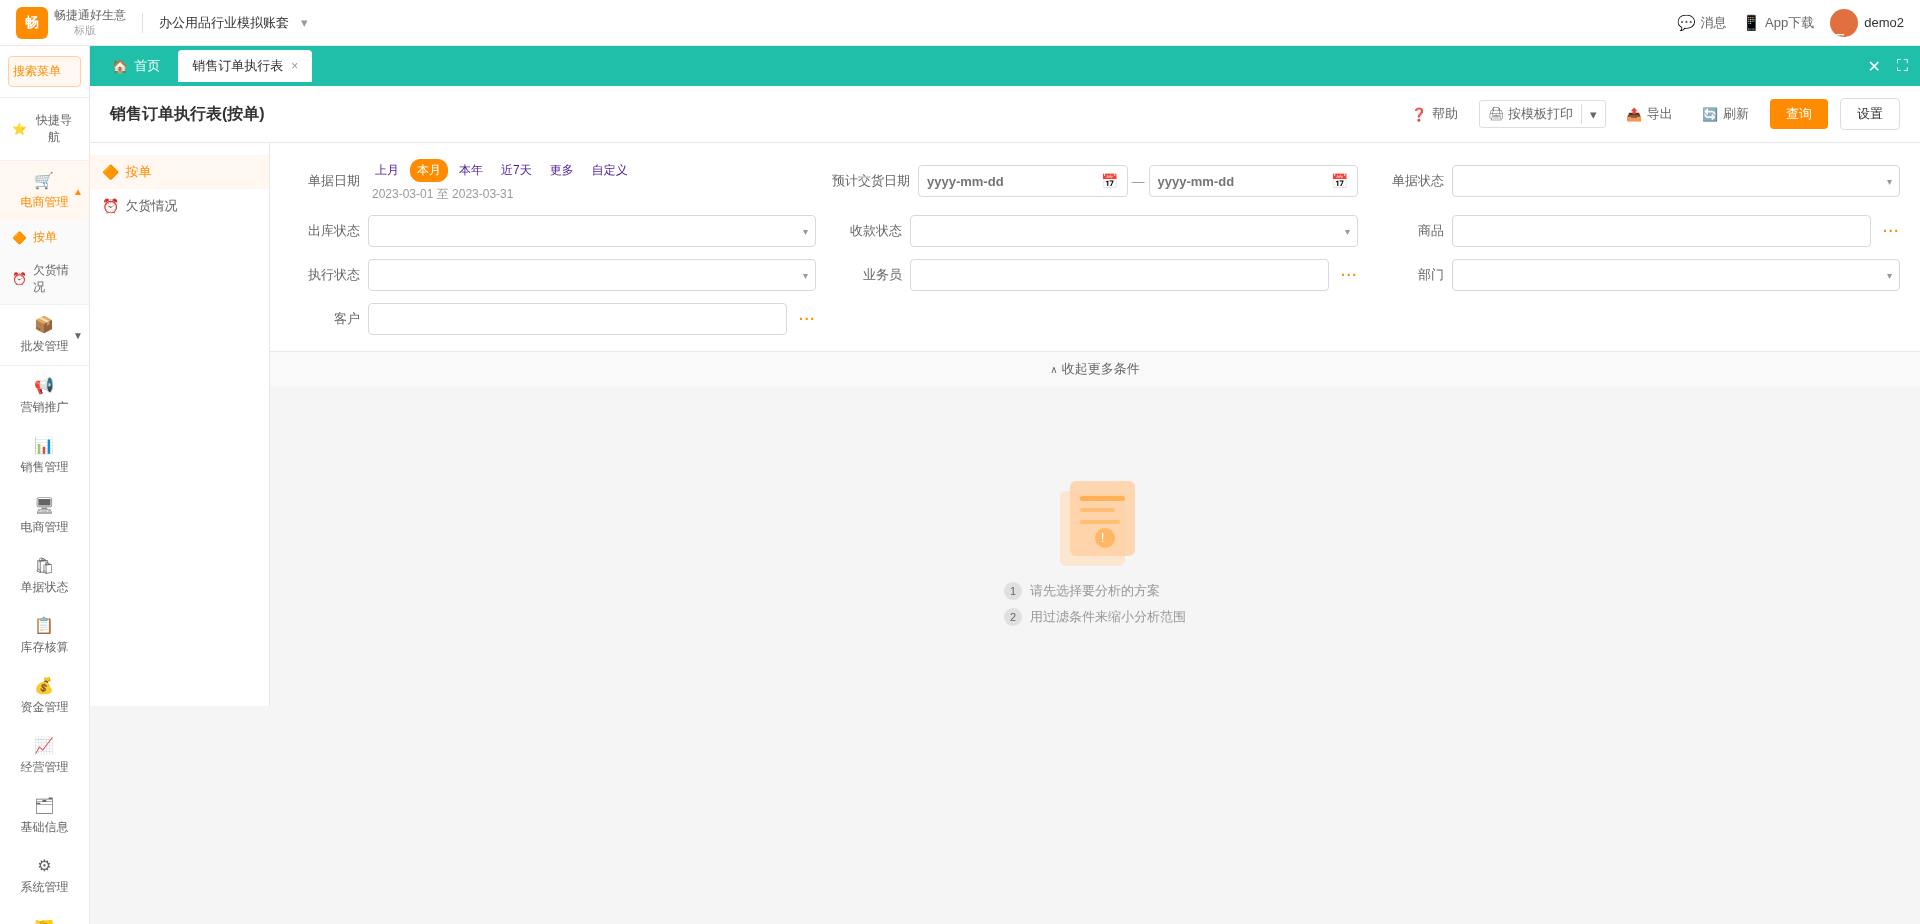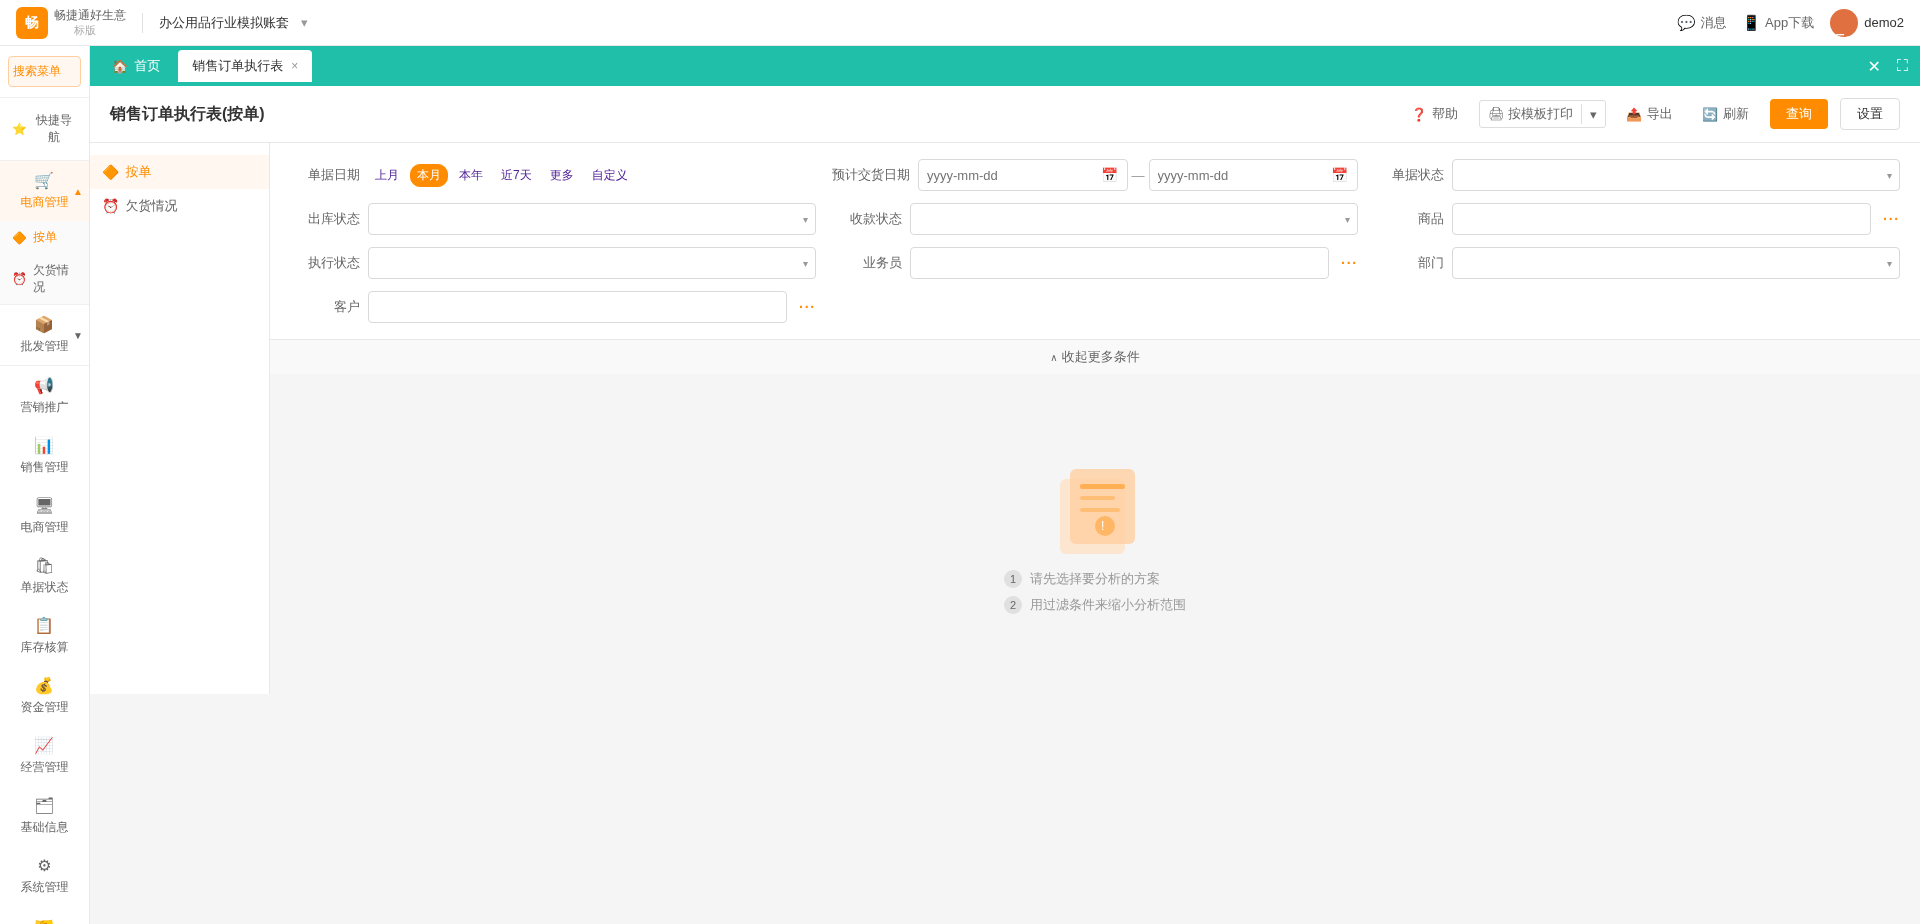--- a/index.html
+++ b/index.html
@@ -152,21 +152,21 @@
       background: #fff;
     }
     .condition-item { display: flex; align-items: center; gap: 8px; }
     .condition-label { font-size: 13px; color: #666; white-space: nowrap; min-width: 70px; text-align: right; }
     .condition-input { flex: 1; height: 32px; border: 1px solid #d9d9d9; border-radius: 4px; padding: 0 10px; font-size: 13px; color: #333; outline: none; }
     .condition-select-wrapper { flex: 1; position: relative; }
     .condition-select-wrapper select { width: 100%; height: 32px; border: 1px solid #d9d9d9; border-radius: 4px; padding: 0 30px 0 10px; font-size: 13px; color: #333; outline: none; background: #fff; appearance: none; cursor: pointer; }
     .condition-select-wrapper .arrow { position: absolute; right: 8px; top: 50%; transform: translateY(-50%); color: #999; font-size: 10px; pointer-events: none; }
     .date-range { flex: 1; display: flex; align-items: center; gap: 4px; }
     .date-input { flex: 1; height: 32px; border: 1px solid #d9d9d9; border-radius: 4px; padding: 0 8px 0 8px; font-size: 13px; color: #ccc; outline: none; display: flex; align-items: center; justify-content: space-between; }
-    .date-input input { border: none; outline: none; font-size: 13px; color: #ccc; width: 100%; }
+    .date-input input { border: none; outline: none; font-size: 13px; color: #ccc; width: 100%; font-weight: bold; }
     .date-icon { color: #ff8c00; font-size: 14px; }
     .date-separator { color: #999; }
     .more-btn { color: #ff8c00; cursor: pointer; font-size: 14px; font-weight: bold; letter-spacing: 1px; }
     .date-period { display: flex; align-items: center; gap: 4px; flex-wrap: nowrap; }
     .date-period-btn { padding: 2px 6px; font-size: 12px; color: #4c1d95; cursor: pointer; border-radius: 3px; border: 1px solid transparent; }
     .date-period-btn.active { background: #ff8c00; color: #fff; border-color: #ff8c00; border-radius: 10px; }
     .date-range-text { font-size: 12px; color: #999; margin-left: 4px; }
 
     .collapse-btn { text-align: center; padding: 8px; cursor: pointer; color: #666; font-size: 13px; display: flex; align-items: center; justify-content: center; gap: 4px; background: #f9f9f9; border-top: 1px solid #e8e8e8; }
 
@@ -365,20 +365,21 @@
               <span class="condition-label">单据日期</span>
               <div style="flex:1;display:flex;flex-direction:column;gap:4px;">
                 <div class="date-period">
                   <span class="date-period-btn">上月</span>
                   <span class="date-period-btn active">本月</span>
                   <span class="date-period-btn">本年</span>
                   <span class="date-period-btn">近7天</span>
                   <span class="date-period-btn">更多</span>
                   <span class="date-period-btn">自定义</span>
                 </div>
+                <span class="date-range-text">2023-03-01 至 2023-03-31</span>
               </div>
             </div>
 
             <div class="condition-item">
               <span class="condition-label filter-label-wide">预计交货日期</span>
               <div class="date-range">
                 <div class="date-input" style="flex:1;border:1px solid #d9d9d9;border-radius:4px;height:32px;padding:0 8px;display:flex;align-items:center;justify-content:space-between;">
                   <input type="text" style="border: none; outline: none; font-size: 13px; color: rgb(204, 204, 204); width: 80%;" placeholder="yyyy-mm-dd">
                   <span class="date-icon" style="color:#ff8c00;">📅</span>
                 </div>

